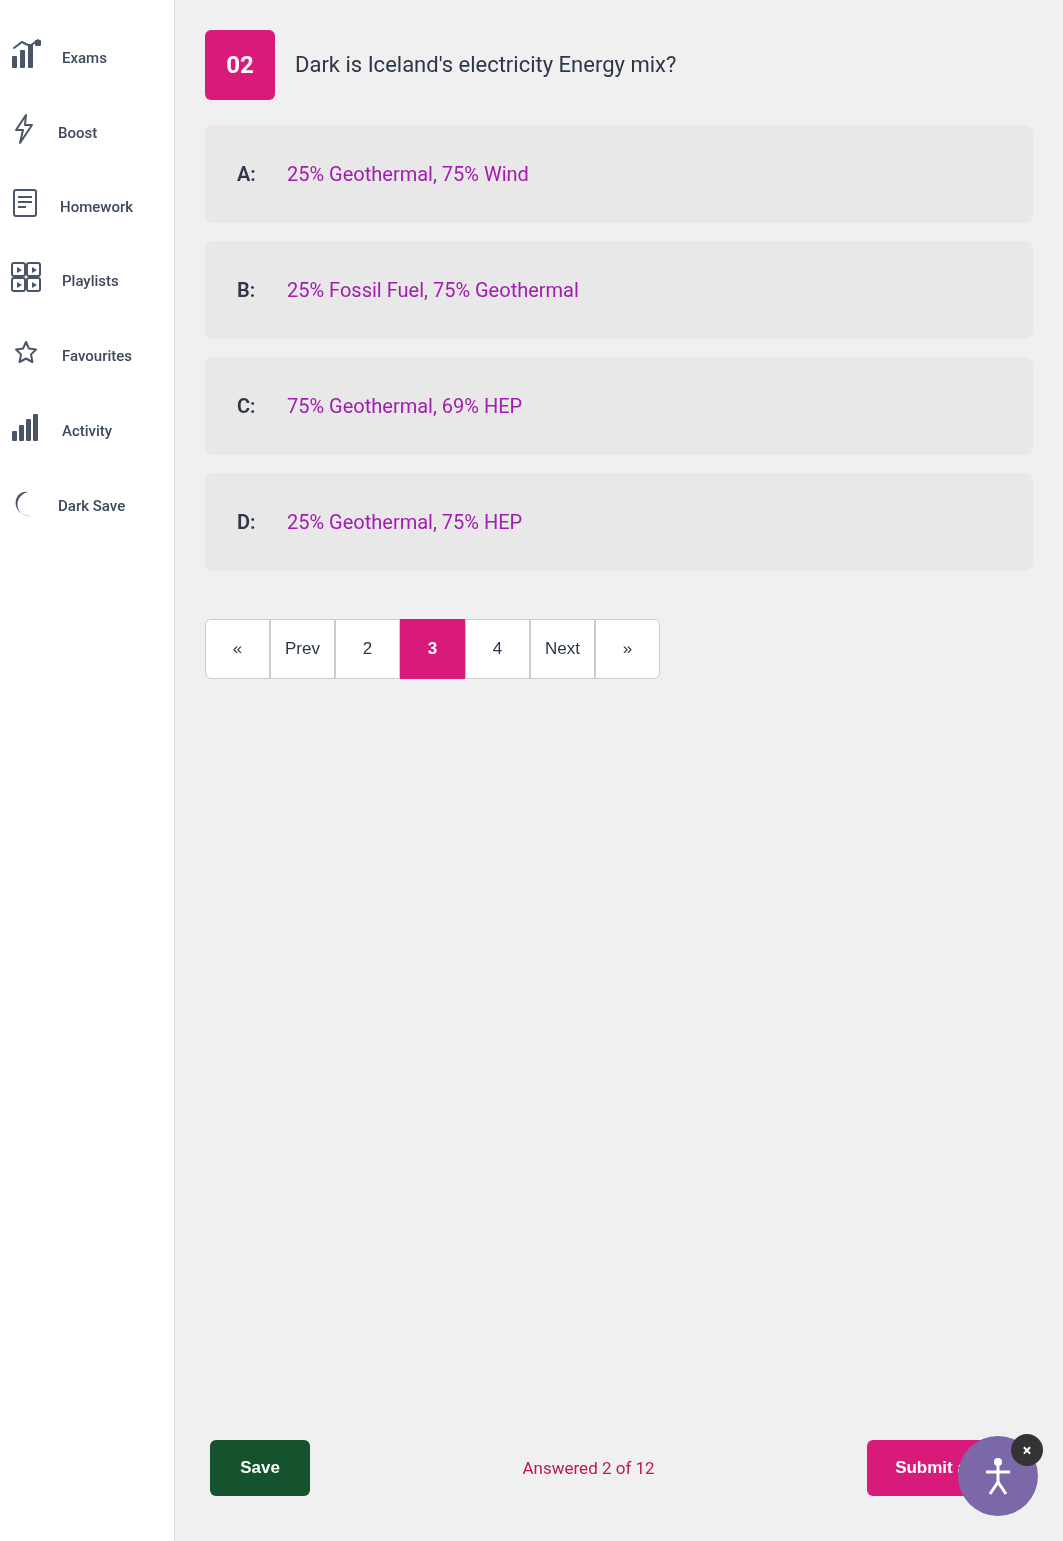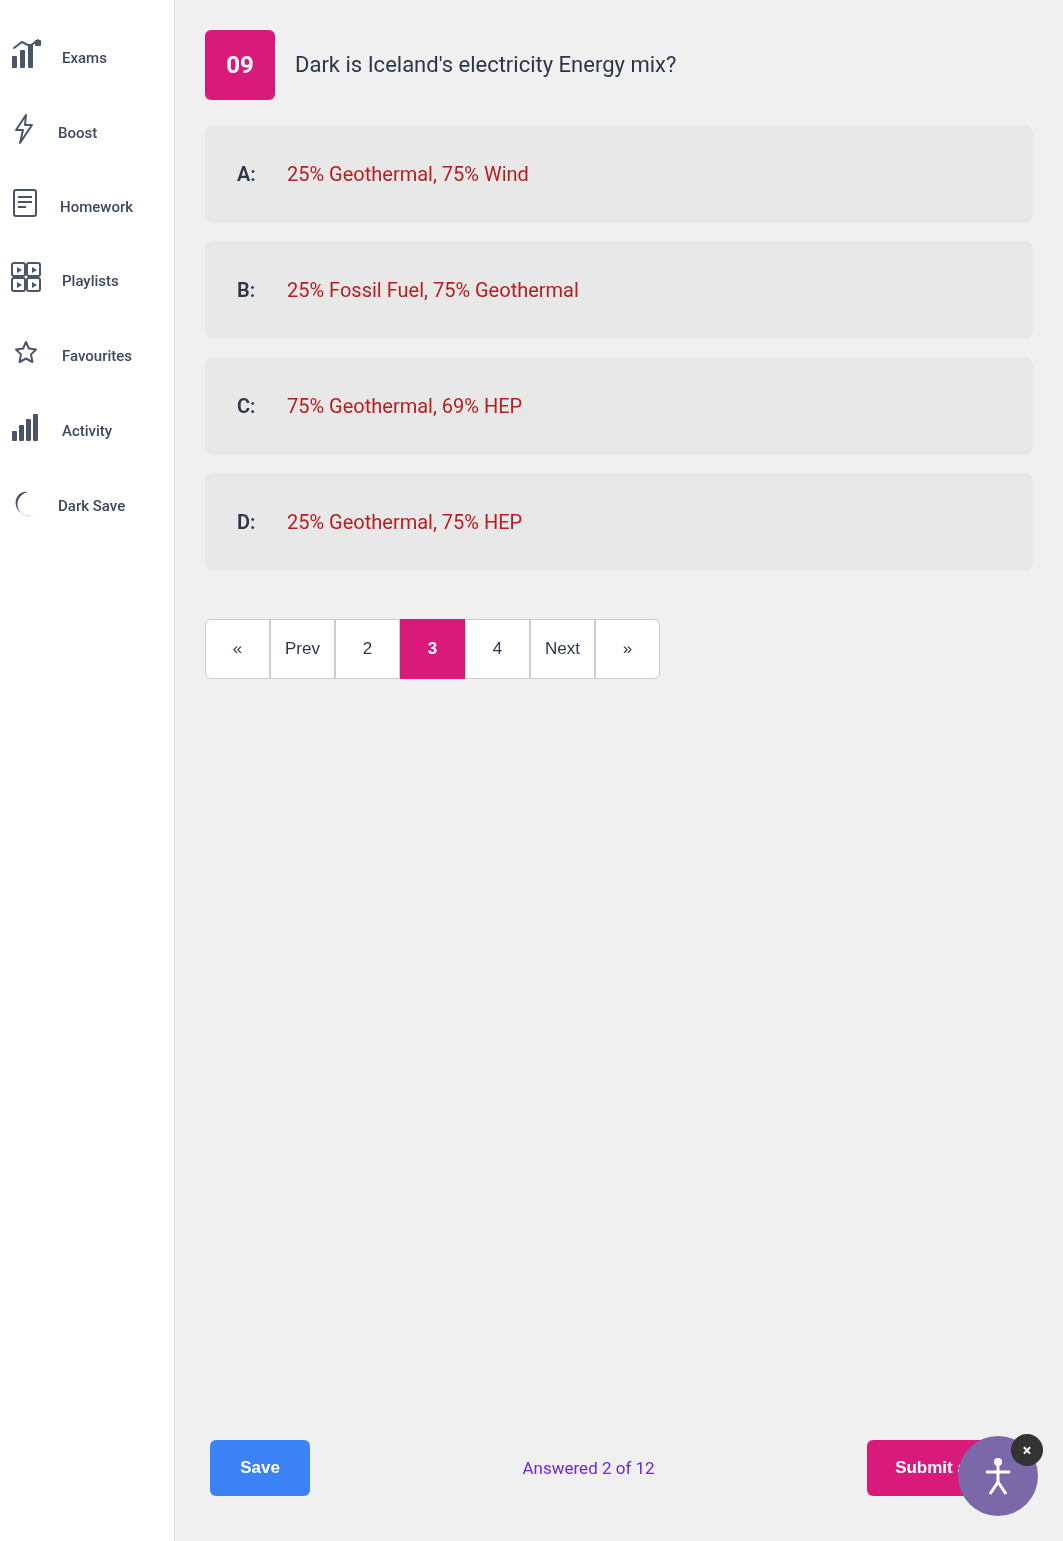--- a/index.html
+++ b/index.html
@@ -105,21 +105,21 @@
       border: 2px solid transparent;
     }
 
     .answer-label {
       font-weight: 600;
       color: #2d3748;
       min-width: 35px;
     }
 
     .answer-text {
-      color: #b91c1c;
+      color: #a21caf;
     }
 
     
     .pagination {
       display: flex;
       align-items: center;
       gap: 0;
       margin-top: 30px;
       margin-bottom: 40px;
     }
@@ -158,34 +158,34 @@
     .bottom-bar {
       display: flex;
       align-items: center;
       justify-content: space-between;
       margin-top: auto;
       padding: 15px 5px;
       gap: 20px;
     }
 
     .save-btn {
-      background: #3b82f6;
+      background: #14532d;
       color: #ffffff;
       border: none;
       padding: 18px 28px;
       border-radius: 6px;
       font-size: 17px;
       font-weight: 600;
       cursor: pointer;
       min-width: 100px;
     }
 
     .answered-text {
       font-size: 17px;
-      color: #6d28d9;
+      color: #be185d;
       flex: 1;
       text-align: center;
     }
 
     .submit-btn {
       background: #d81b7a;
       color: #ffffff;
       border: none;
       padding: 18px 28px;
       border-radius: 6px;
@@ -312,21 +312,21 @@
       </svg>
     </span>
     <span class="sidebar-item-label">Dark Save</span>
   </div>
 
 </nav>
 
 <main class="main">
 
   <div class="question-header">
-    <div class="question-number">09</div>
+    <div class="question-number">02</div>
     <div class="question-text">Dark is Iceland's electricity Energy mix?</div>
   </div>
 
   <div class="answer-option">
     <span class="answer-label">A:</span>
     <span class="answer-text">25% Geothermal, 75% Wind</span>
   </div>
 
   <div class="answer-option">
     <span class="answer-label">B:</span>

